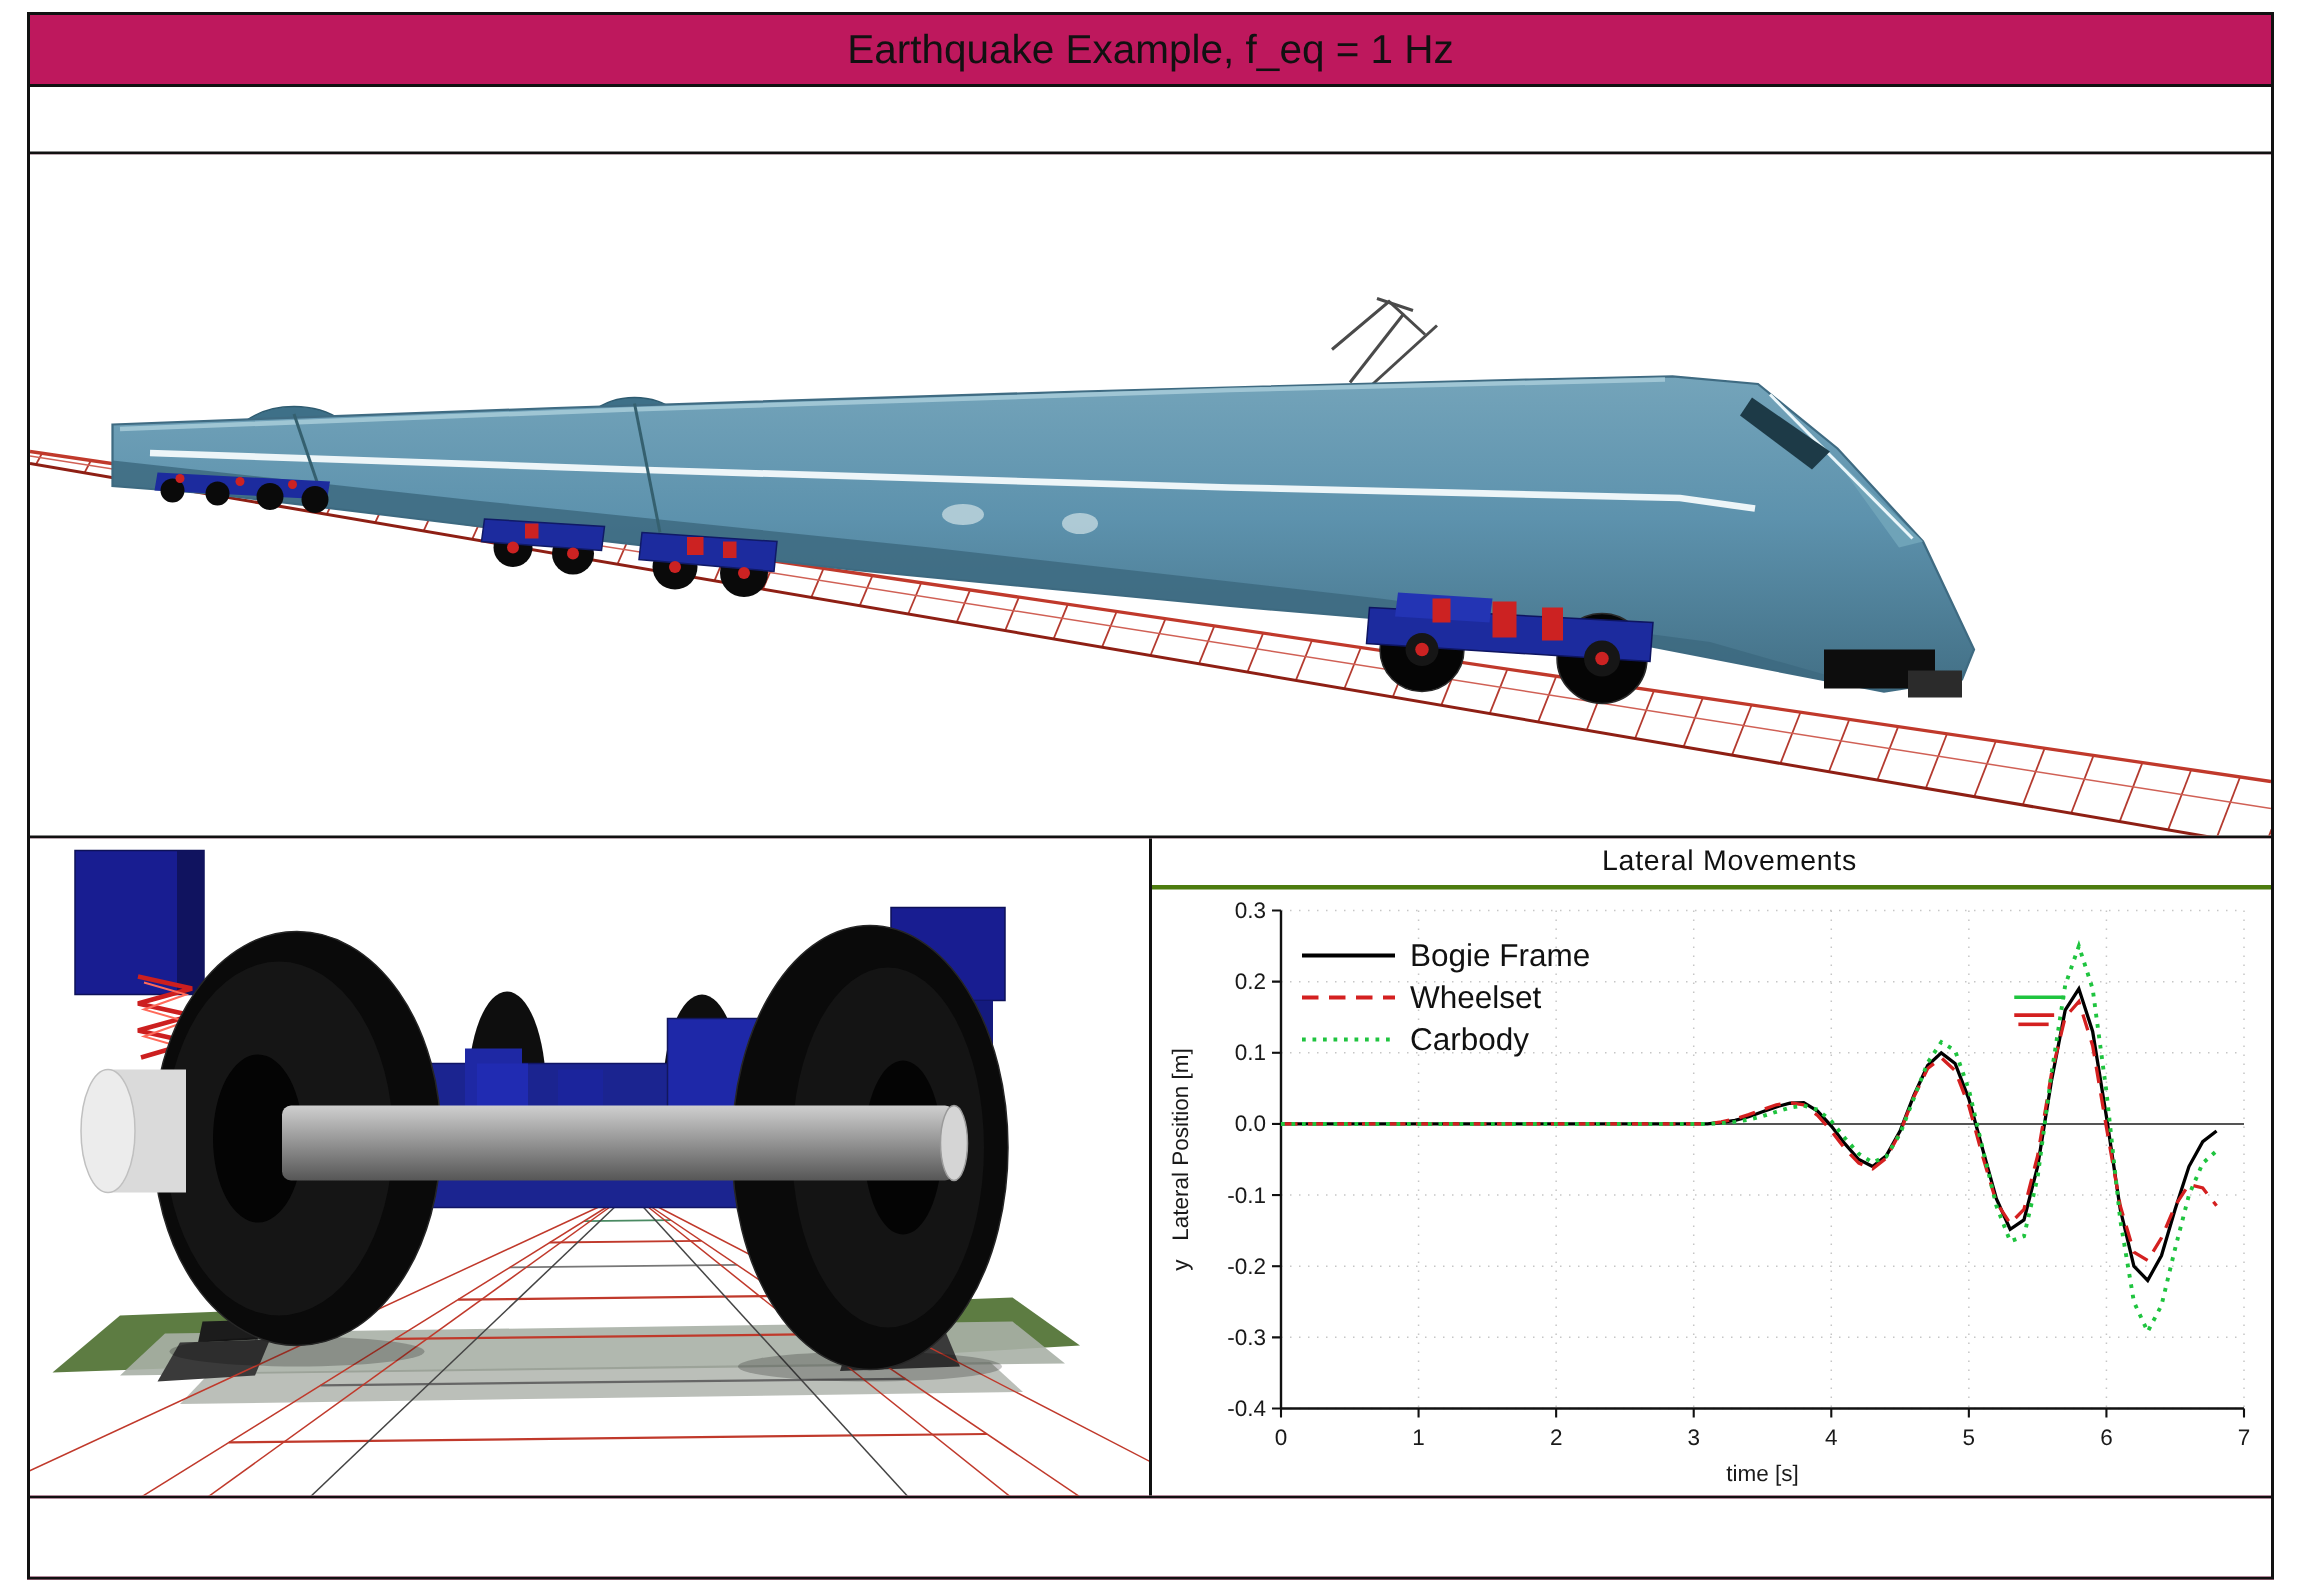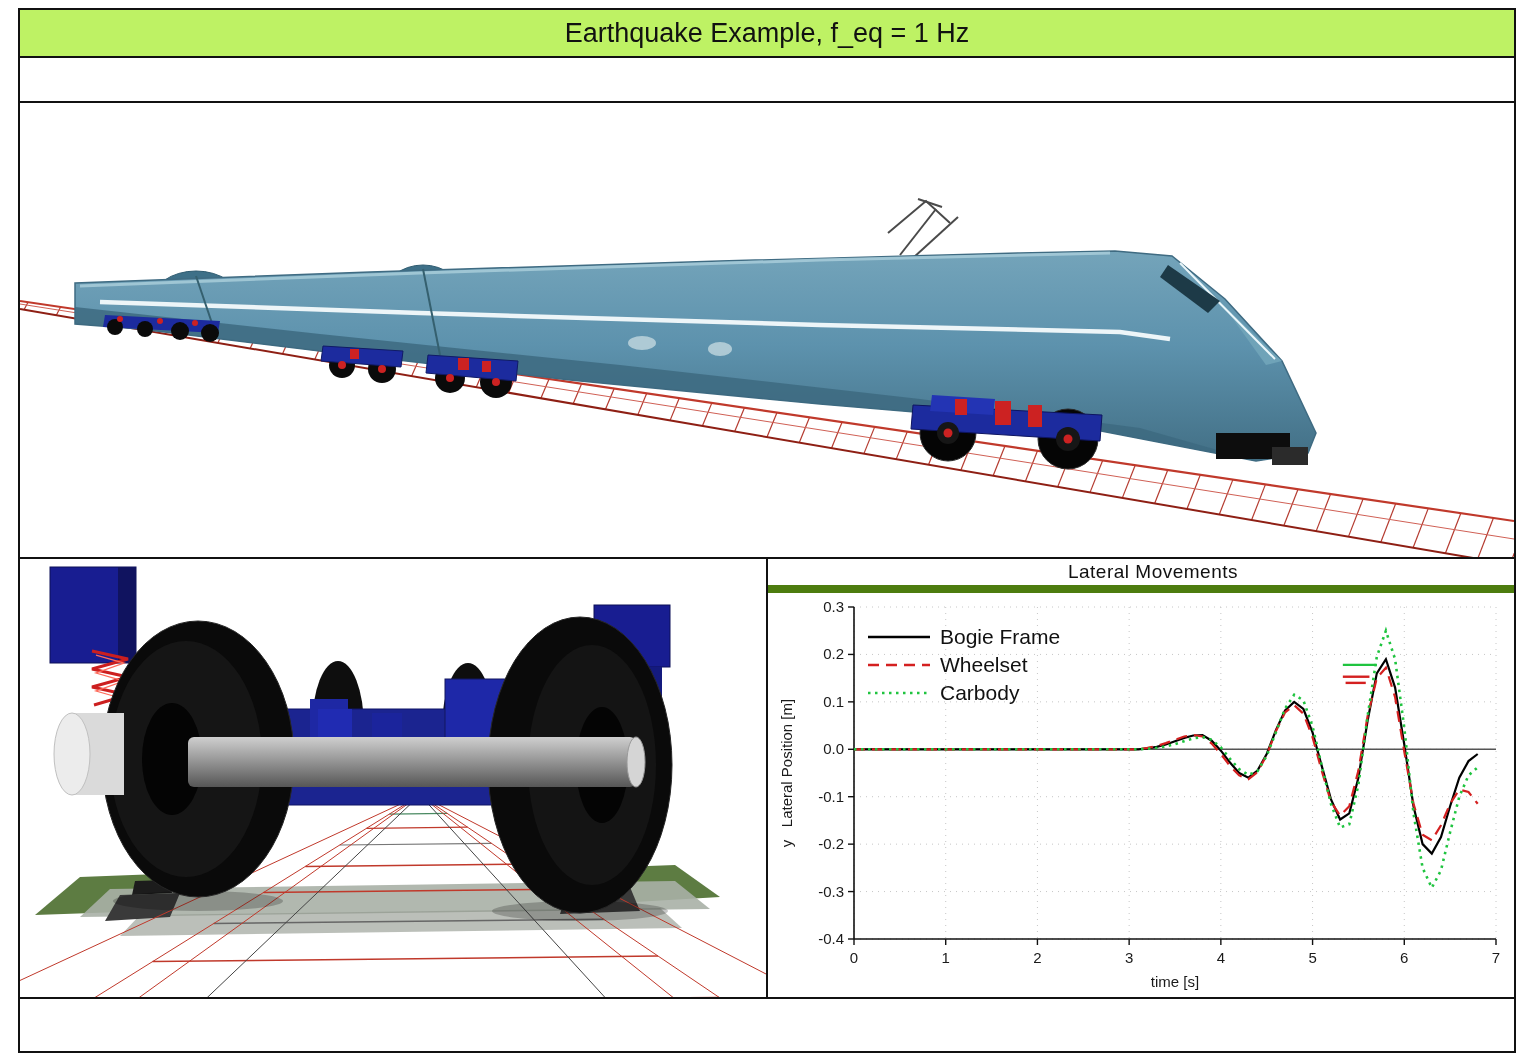--- a/index.html
+++ b/index.html
@@ -1,29 +1,29 @@
 <!DOCTYPE html>
 <html><head>
 <meta charset="utf-8">
 <style>
   html,body{margin:0;padding:0;background:#ffffff;}
   .page{position:relative;width:1536px;height:1062px;background:#fff;
         font-family:"Liberation Sans",sans-serif;overflow:hidden;}
   .frame{position:absolute;left:18px;top:8px;width:1494px;height:1041px;
-         border:2px solid #111;display:flex;flex-direction:column;background:#bef264;}
+         border:2px solid #111;display:flex;flex-direction:column;background:#be185d;}
   .title-row{height:46px;border-bottom:2px solid #111;display:flex;
              align-items:center;justify-content:center;font-size:27px;color:#111;}
   .band-top{height:43px;border-bottom:2px solid #111;background:#fff;}
   .main-view{height:454px;border-bottom:2px solid #111;position:relative;background:#fff;}
   .main-view svg{display:block;width:100%;height:100%;}
   .bottom-row{height:438px;display:flex;border-bottom:2px solid #111;}
   .wheelset-panel{width:746px;border-right:2px solid #111;position:relative;background:#fff;}
   .wheelset-panel svg{display:block;width:100%;height:100%;}
   .chart-panel{flex:1;position:relative;background:#fff;display:flex;flex-direction:column;}
-  .chart-title{height:32px;border-bottom:8px solid #4d7c0f;display:flex;align-items:center;
+  .chart-title{height:32px;border-bottom:3px solid #4d7c0f;display:flex;align-items:center;
                justify-content:center;font-size:19px;color:#111;letter-spacing:.5px;padding-left:24px;}
   .chart-body{flex:1;}
   .chart-body svg{display:block;width:100%;height:100%;}
   .footer-band{flex:1;background:#fff;}
   svg text{font-family:"Liberation Sans",sans-serif;}
 </style>
 </head>
 <body>
 
 <div class="page">

